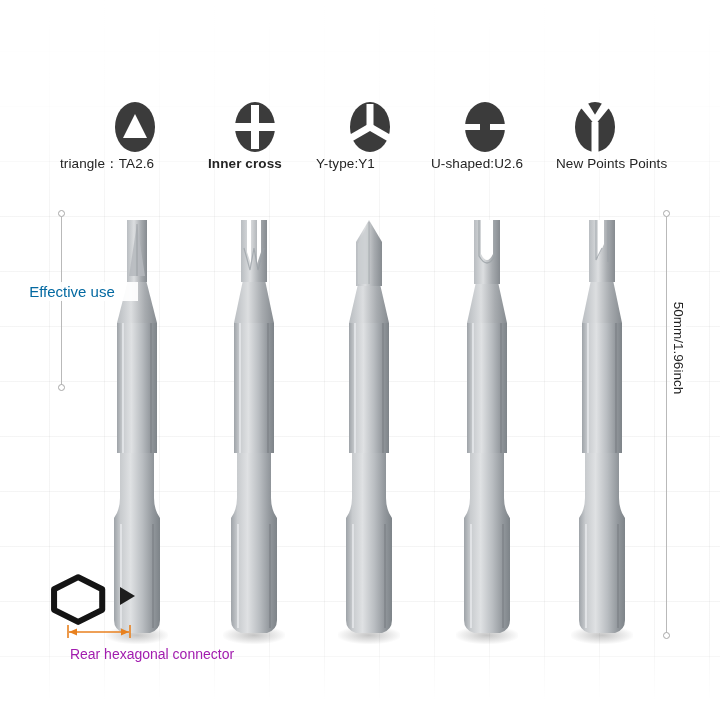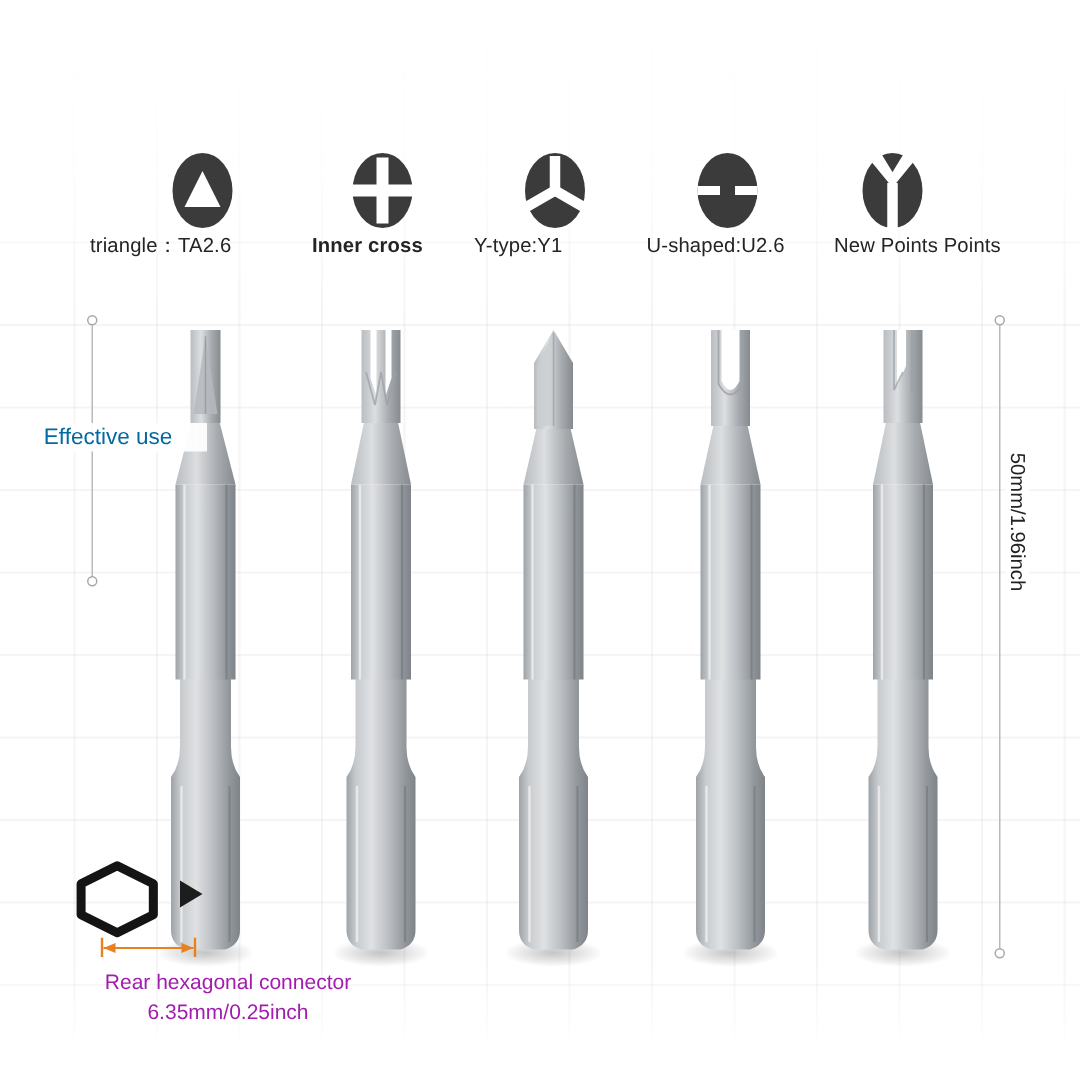--- a/index.html
+++ b/index.html
@@ -352,16 +352,15 @@
   <svg id="orangedim" viewBox="0 0 66 14">
     <line x1="2" y1="0" x2="2" y2="13" stroke="#e8811f" stroke-width="1.6"></line>
     <line x1="64" y1="0" x2="64" y2="13" stroke="#e8811f" stroke-width="1.6"></line>
     <line x1="3" y1="7" x2="63" y2="7" stroke="#e8811f" stroke-width="1.4"></line>
     <path d="M3 7 L11 3.6 L11 10.4 Z" fill="#e8811f"></path>
     <path d="M63 7 L55 3.6 L55 10.4 Z" fill="#e8811f"></path>
   </svg>
 
   <div id="bottomtext">
     <div>Rear hexagonal connector</div>
-    <div>6.35mm/0.25inch</div>
   </div>
 
 </div>
 
 </body></html>

